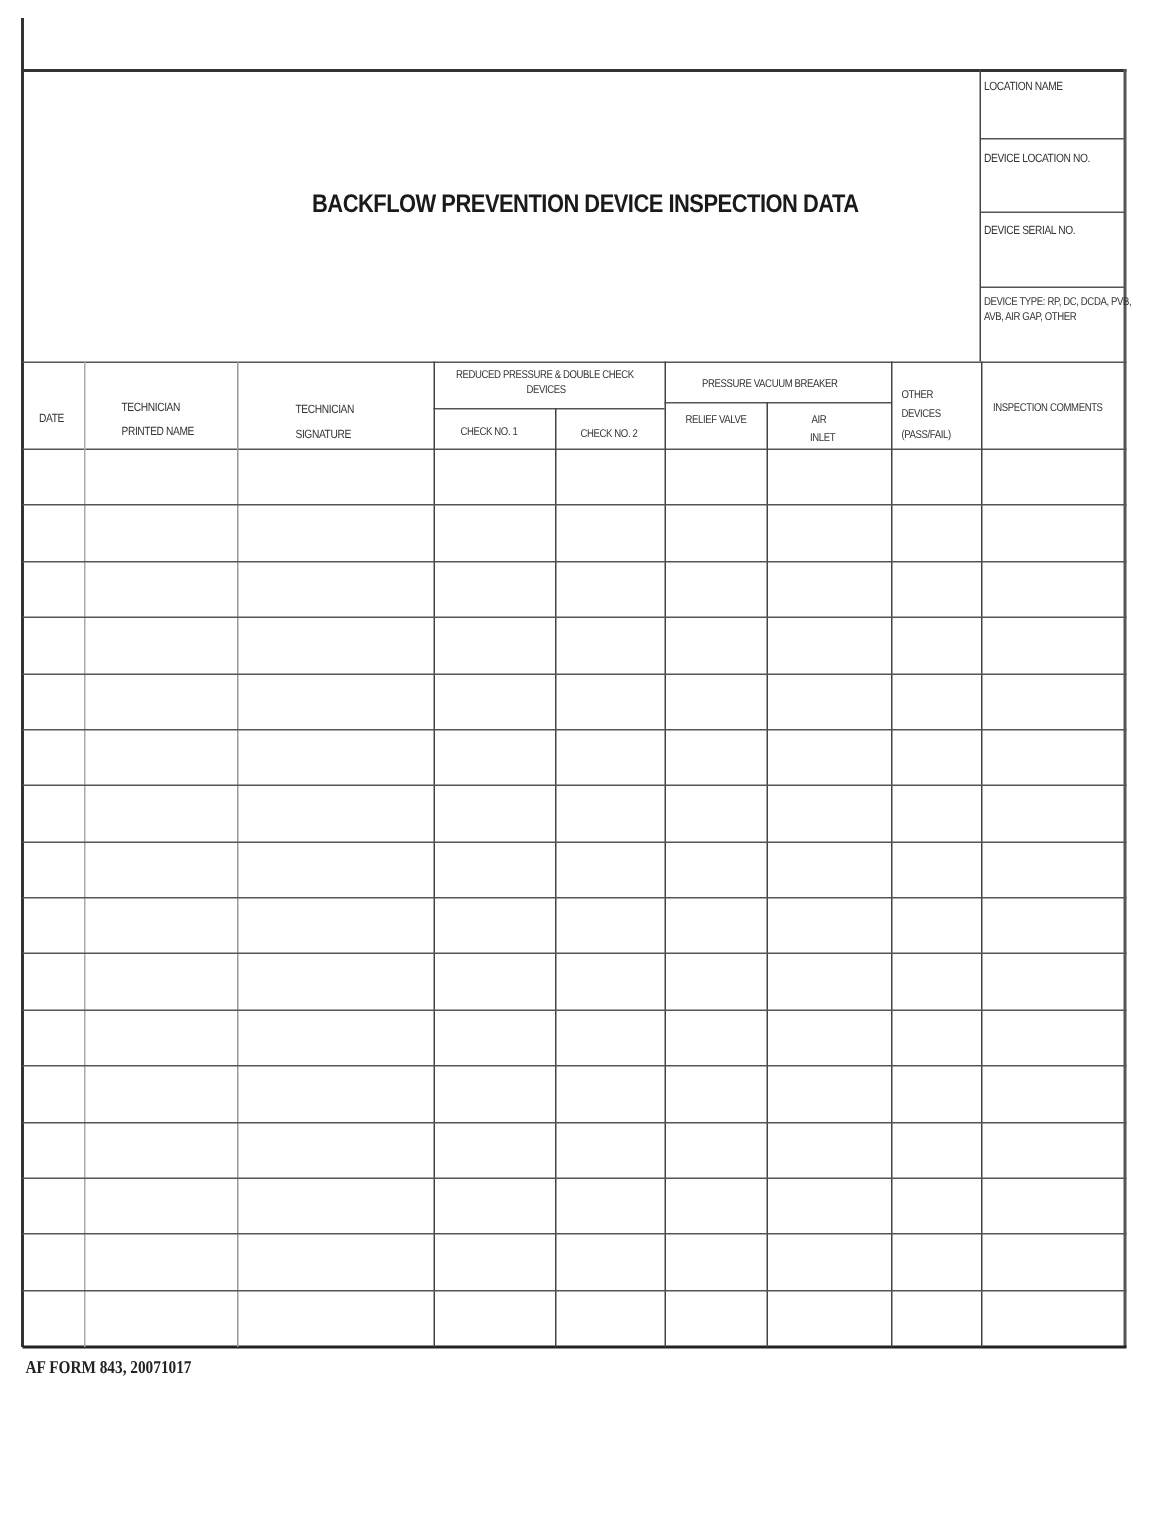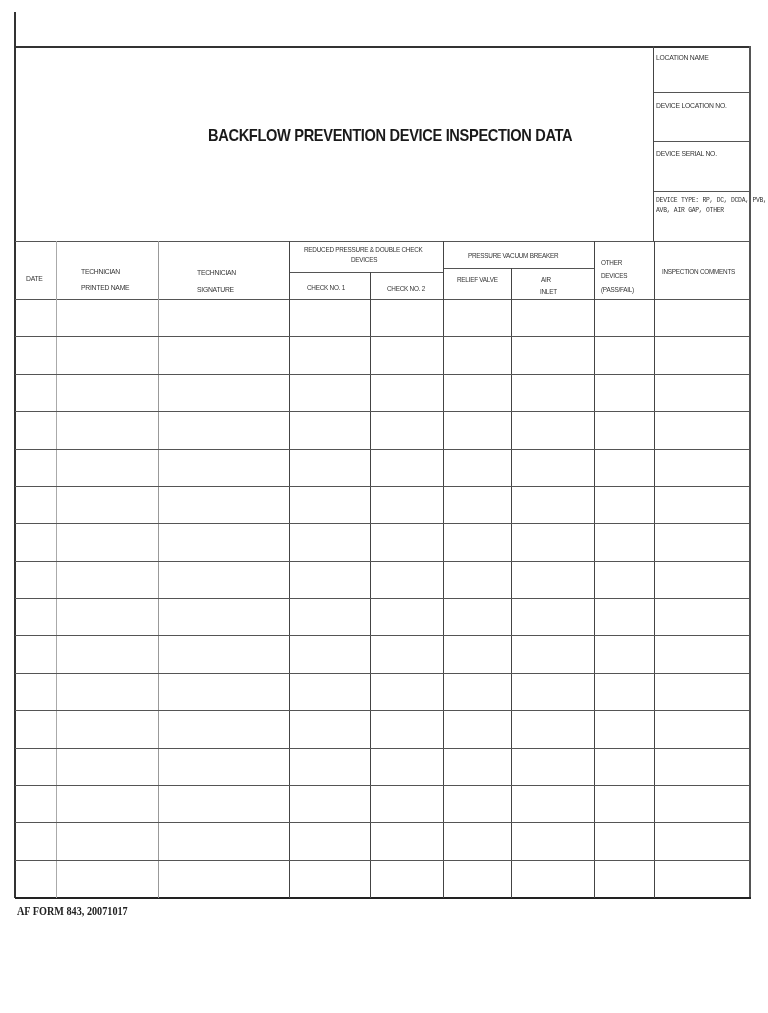--- a/index.html
+++ b/index.html
@@ -32,21 +32,21 @@
 </div>
 <div class="hline" style="left:654px; top:92px; width:96px;"></div>
 <div class="cell" style="left:654px; top:93px; width:95px; height:48px;">
   <div class="lbl" style="left:2px; top:7px;">DEVICE LOCATION NO.</div>
 </div>
 <div class="hline" style="left:654px; top:141px; width:96px;"></div>
 <div class="cell" style="left:654px; top:142px; width:95px; height:49px;">
   <div class="lbl" style="left:2px; top:6px;">DEVICE SERIAL NO.</div>
 </div>
 <div class="hline" style="left:654px; top:191px; width:96px;"></div>
-<div class="cell" style="left:654px; top:192px; width:95px; height:49px;font-family:Liberation Mono, monospace;">
+<div class="cell" style="left:654px; top:192px; width:95px; height:49px;">
   <div class="lbl" style="left:2px; top:3px; font-size:7.5px;">DEVICE TYPE: RP, DC, DCDA, PVB,</div>
   <div class="lbl" style="left:2px; top:13px; font-size:7.5px;">AVB, AIR GAP, OTHER</div>
 </div>
 
 <div class="hline" style="left:15px; top:241px; width:736px;"></div>
 <div class="hline" style="left:15px; top:299px; width:736px;"></div>
 <div class="hline" style="left:289px; top:272px; width:154px;"></div>
 <div class="hline" style="left:443px; top:268px; width:151px;"></div>
 
 <div class="vline" style="left:56px; top:241px; height:657px; border-color:#aaa;"></div>

